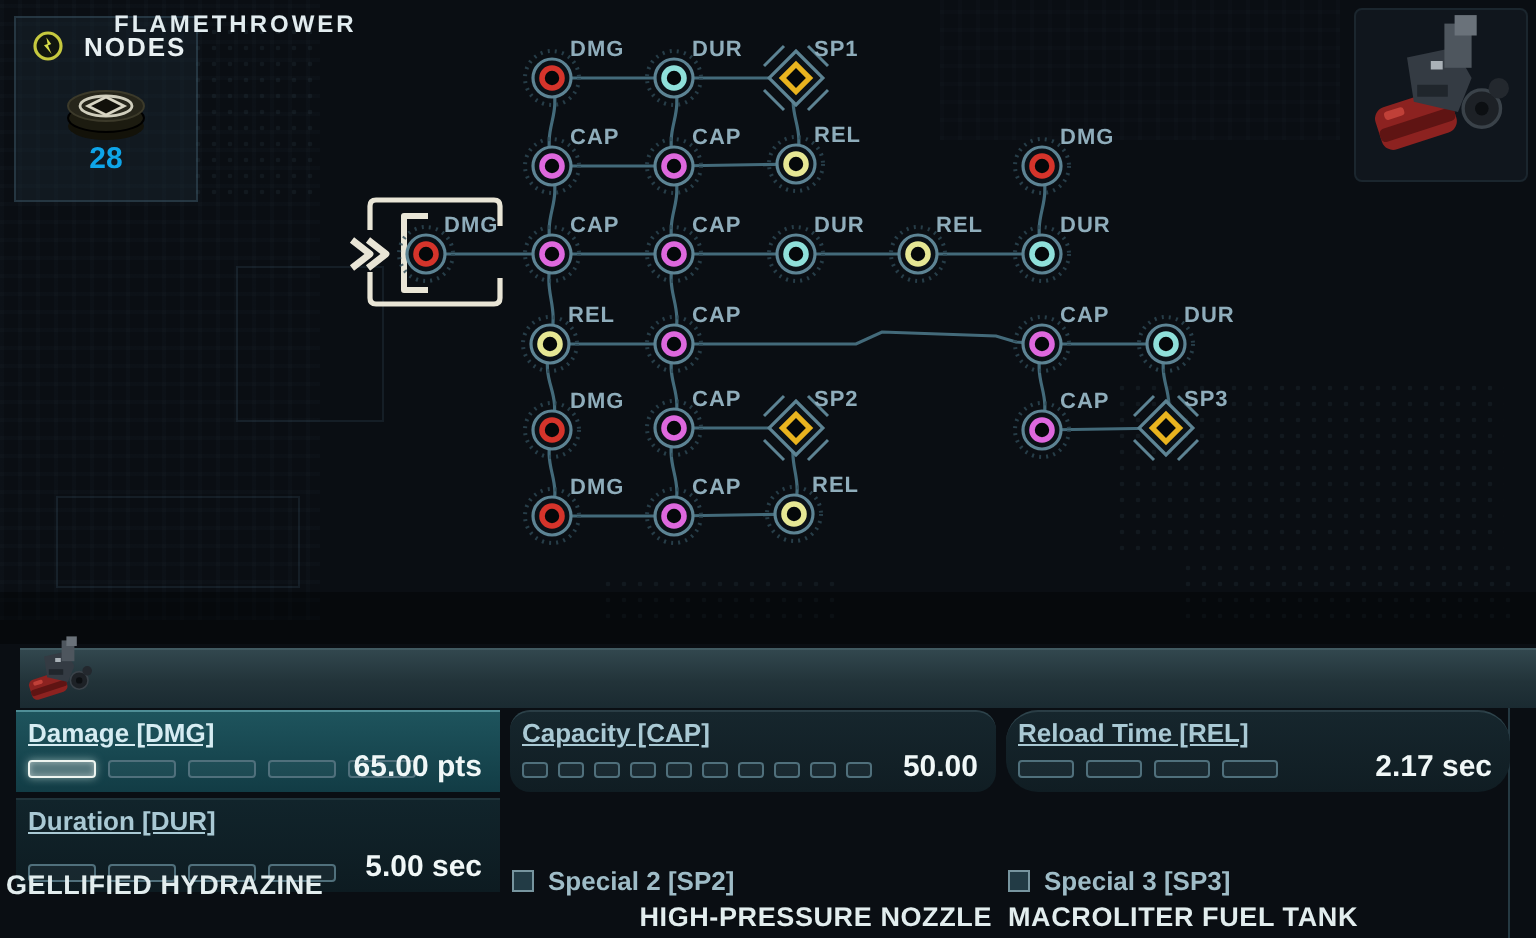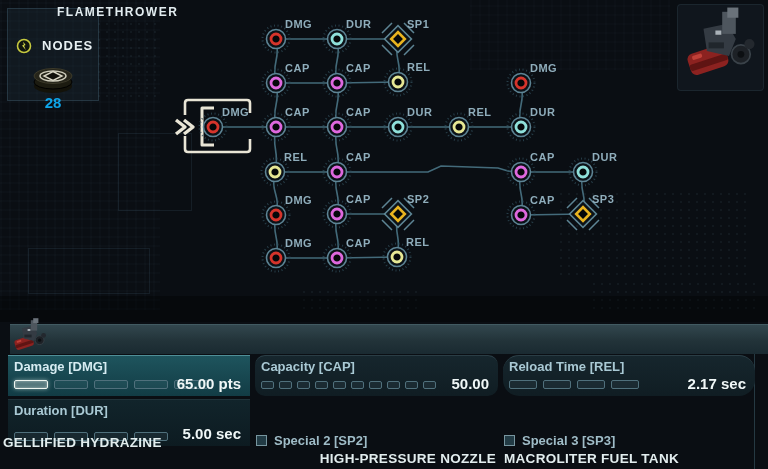--- a/index.html
+++ b/index.html
@@ -11,21 +11,21 @@
                         repeating-linear-gradient(90deg,rgba(120,160,180,.05) 0 2px,transparent 2px 9px);}
   .dots{position:absolute;pointer-events:none;
         background-image:radial-gradient(rgba(110,150,170,.5) 1px,transparent 1.3px);
         background-size:8px 8px;opacity:.16;}
   .frect{position:absolute;border:1px solid rgba(80,120,140,.16);pointer-events:none;}
   .band{position:absolute;left:0;width:768px;background:rgba(0,0,0,.35);pointer-events:none;}
   .vline{position:absolute;width:1px;background:rgba(70,110,125,.45);pointer-events:none;}
   
   #nodes-panel{position:absolute;left:7px;top:8px;width:90px;height:91px;
     background:rgba(28,44,56,.38);border:1px solid rgba(90,130,150,.28);}
-  #nodes-head{display:flex;align-items:flex-start;gap:10px;padding:6px 0 0 8px;margin-top:23px;}
+  #nodes-head{display:flex;align-items:center;gap:10px;padding:6px 0 0 8px;}
   #nodes-label{font-size:13px;font-weight:bold;letter-spacing:1px;color:#e8f0f2;}
   #nodes-coin{display:block;margin:2px auto 0;}
   #nodes-count{text-align:center;font-size:15px;font-weight:bold;color:#0ea5e9;margin-top:-2px;}
   
   #weapon-thumb{position:absolute;left:677px;top:4px;width:85px;height:85px;
     background:#10161d;border-radius:4px;border:1px solid rgba(80,110,130,.18);}
   
   #tree-svg{position:absolute;left:0;top:0;}
   #tree-svg text{font-family:"Liberation Sans",sans-serif;}
   
@@ -37,21 +37,21 @@
   #title-icon{position:absolute;left:10px;top:317px;width:40px;height:40px;}
   .stat-panel{position:absolute;box-sizing:border-box;}
   #damage-panel{left:8px;top:355px;width:242px;height:41px;
     background:linear-gradient(180deg,#1e545d,#123c45);border-top:1px solid #4f8e97;}
   #capacity-panel{left:255px;top:355px;width:243px;height:41px;
     background:linear-gradient(180deg,#16262d,#101d23);border-top:1px solid rgba(120,160,170,.25);border-radius:10px;}
   #reload-panel{left:503px;top:355px;width:252px;height:41px;
     background:linear-gradient(180deg,#16262d,#101d23);border-top:1px solid rgba(120,160,170,.25);border-radius:16px;}
   #duration-panel{left:8px;top:399px;width:242px;height:47px;
     background:linear-gradient(180deg,#11242b,#0d1b21);border-top:1px solid rgba(120,160,170,.18);}
-  .stat-label{position:absolute;left:6px;top:3px;font-size:13px;font-weight:bold;color:#a9c9d4;}
+  .stat-label{position:absolute;left:6px;top:3px;font-size:13px;font-weight:bold;color:#a9c9d4;text-decoration:underline;}
   #damage-panel .stat-label{color:#d6ecf2;}
   .stat-value{position:absolute;right:9px;bottom:4px;font-size:15px;font-weight:bold;color:#f0f7f7;}
   .segbar{position:absolute;left:6px;bottom:7px;display:flex;}
   .seg{display:inline-block;width:34px;height:9px;margin-right:6px;border:1px solid #50707c;
        background:rgba(160,200,210,.07);border-radius:2px;box-sizing:border-box;}
   .seg.filled{border-color:#eef5f0;background:rgba(235,245,240,.30);
        box-shadow:0 0 4px rgba(220,240,235,.55), inset 0 0 3px rgba(255,255,255,.45);}
   .segbar.small .seg{width:13px;height:8px;margin-right:5px;}
   .segbar.mid .seg{width:28px;}
   #duration-panel .segbar{bottom:5px;}

